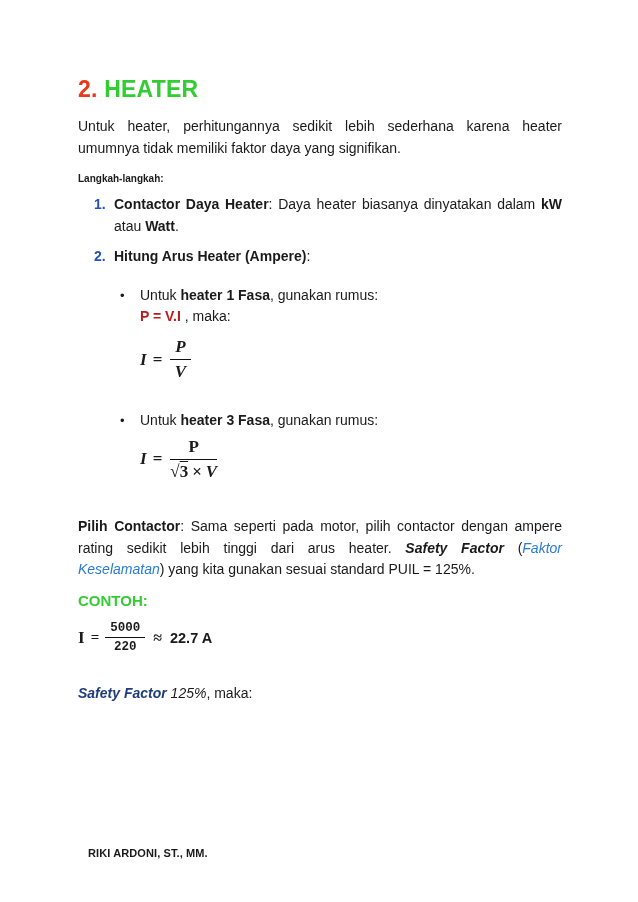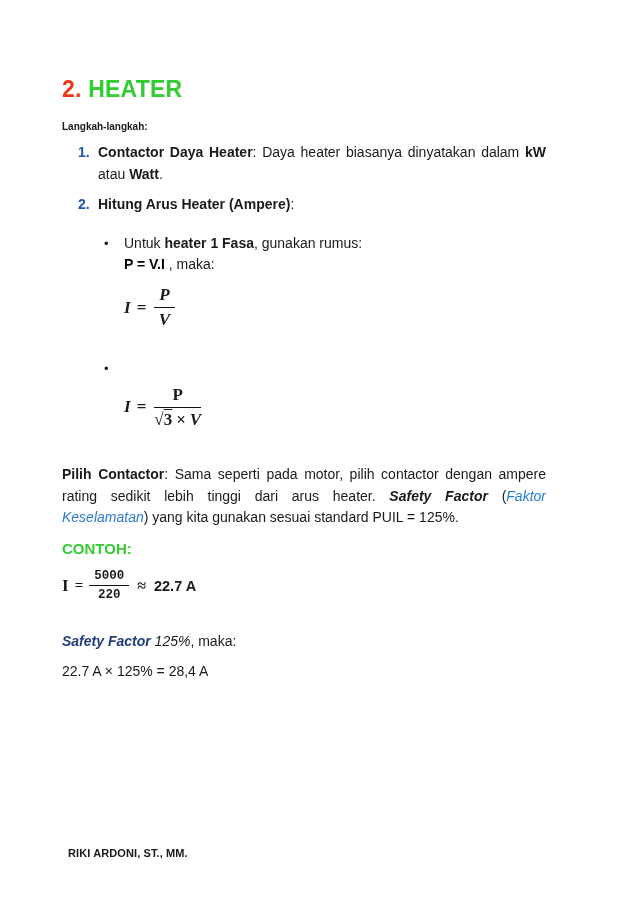--- a/index.html
+++ b/index.html
@@ -7,21 +7,21 @@
   body {
     width: 638px; height: 902px;
     background: #ffffff;
     position: relative;
     font-family: "Liberation Sans", sans-serif;
     color: #1a1a1a;
     overflow: hidden;
   }
   .content {
     position: absolute;
-    left: 62px; top: 75px;
+    left: 78px; top: 75px;
     width: 484px;
   }
   h1.doc-title {
     font-size: 23px; line-height: 28px;
     margin: 0 0 13px 0;
     font-weight: bold;
     letter-spacing: 0.2px;
   }
   .title-number { color: #e83a17; }
   .title-text { color: #33cc33; }
@@ -54,21 +54,21 @@
     font-size: 14px; line-height: 21.5px;
     margin-left: 42px;
   }
   .bullet-row .bullet {
     width: 20px; flex: 0 0 20px;
     font-size: 13px;
   }
   .bullet-1 { margin-bottom: 10px; }
   .bullet-2 { margin-bottom: 4px; }
   b, .bold { font-weight: bold; }
-  .red-formula { color: #000000; font-weight: bold; }
+  .red-formula { color: #b91c1c; font-weight: bold; }
   .link-blue { color: #2b7cd3; font-style: italic; }
   .sf-italic { font-weight: bold; font-style: italic; }
   .navy-sf { color: #1f3d7a; font-weight: bold; font-style: italic; }
   .italic { font-style: italic; }
 
   .formula {
     font-family: "Liberation Serif", serif;
     font-weight: bold;
     font-size: 17px;
     margin-left: 62px;
@@ -123,36 +123,37 @@
     font-weight: bold; margin: 0 8px 0 8px; font-size: 16px;
   }
   .formula-inline .result { font-weight: bold; font-size: 14.5px; }
 
   .sf-line { margin-bottom: 9px; text-align: left; }
   .calc-line { margin-bottom: 5px; text-align: left; }
   .final-line { text-align: left; }
 
   .page-footer {
     position: absolute;
-    left: 68px; top: 847px;
+    left: 88px; top: 847px;
     font-size: 11px; font-weight: bold;
     color: #1a1a1a;
     letter-spacing: 0.1px;
   }
 </style>
 </head>
 <body>
 
 <div class="content">
 
   <h1 class="doc-title">
     <span class="title-number">2.</span>
     <span class="title-text">HEATER</span>
   </h1>
 
+  <p class="body-text intro">Untuk heater, perhitungannya sedikit lebih sederhana karena heater umumnya tidak memiliki faktor daya yang signifikan.</p>
 
   <p class="steps-heading">Langkah-langkah:</p>
 
   <div class="list-row step-1">
     <span class="num">1.</span>
     <span class="li-text"><b>Contactor Daya Heater</b><span>: Daya heater biasanya dinyatakan dalam </span><b>kW</b><span> atau </span><b>Watt</b><span>.</span></span>
   </div>
 
   <div class="list-row step-2">
     <span class="num">2.</span>
@@ -169,20 +170,21 @@
     <span class="lhs">I</span>
     <span class="eq">=</span>
     <span class="frac">
       <span class="num">P</span>
       <span class="den">V</span>
     </span>
   </div>
 
   <div class="bullet-row bullet-2">
     <span class="bullet">•</span>
+    <span class="li-text"><span>Untuk </span><b>heater 3 Fasa</b><span>, gunakan rumus:</span></span>
   </div>
 
   <div class="formula formula-2">
     <span class="lhs">I</span>
     <span class="eq">=</span>
     <span class="frac">
       <span class="num">P</span>
       <span class="den"><span class="radical">√</span><span class="radicand">3</span><span class="times">×</span><span class="den-v">V</span></span>
     </span>
   </div>
@@ -198,18 +200,17 @@
     <span class="frac">
       <span class="num">5000</span>
       <span class="den">220</span>
     </span>
     <span class="approx">≈</span>
     <span class="result">22.7 A</span>
   </div>
 
   <p class="body-text sf-line"><span class="navy-sf">Safety Factor</span><span class="italic"> 125%</span><span>, maka:</span></p>
 
-  <p class="body-text calc-line">22.7 A × 125% = 28,4 A</p>
 
 
 </div>
 
 <div class="page-footer">RIKI ARDONI, ST., MM.</div>
 
 </body></html>

